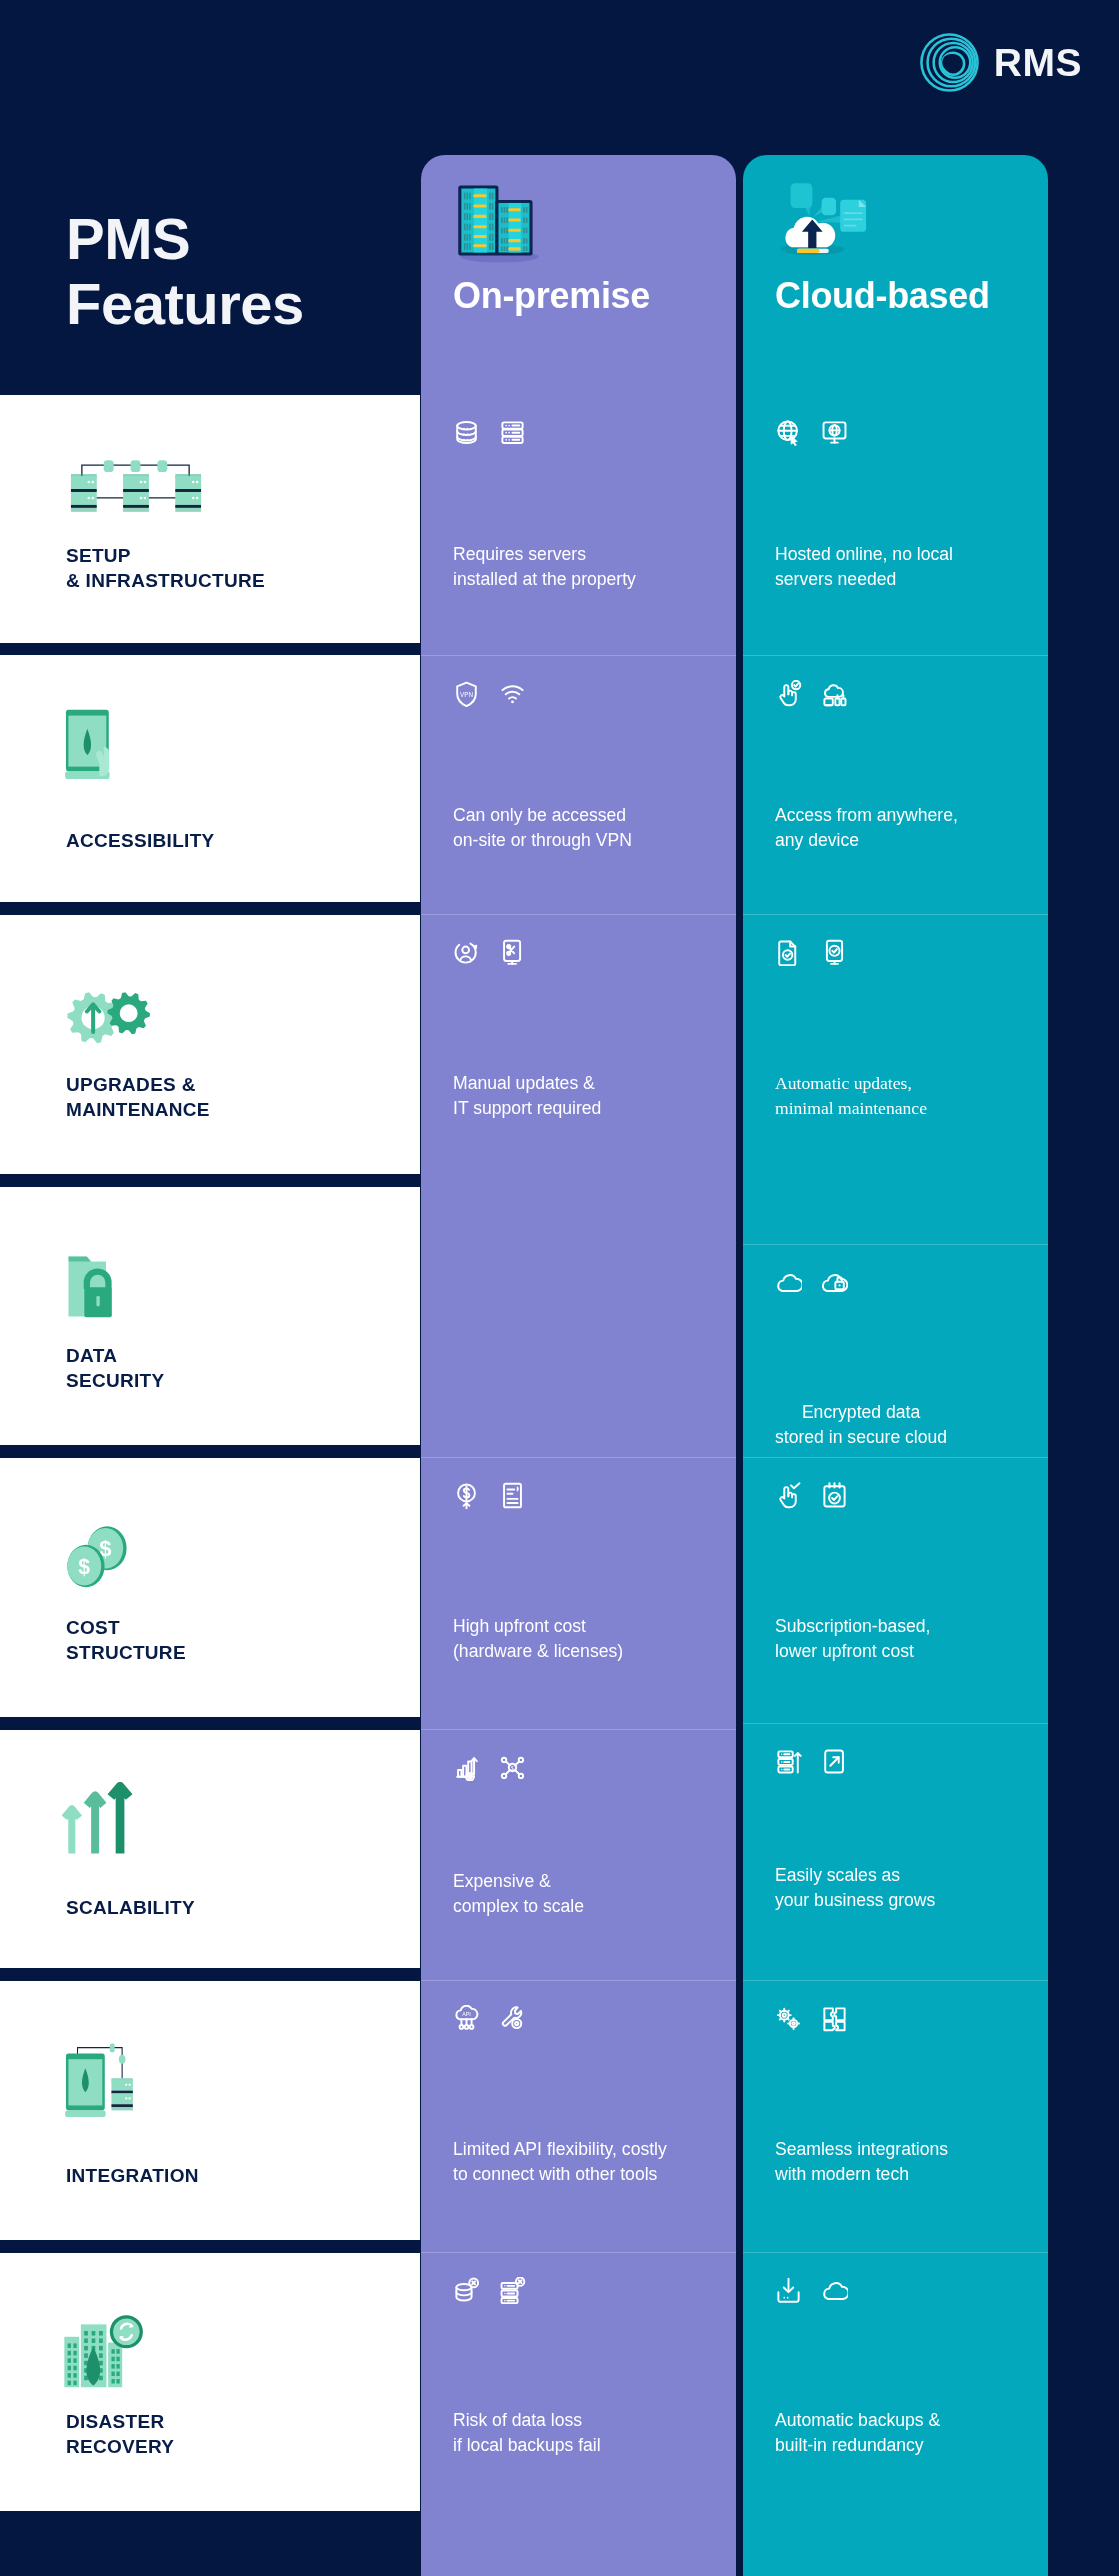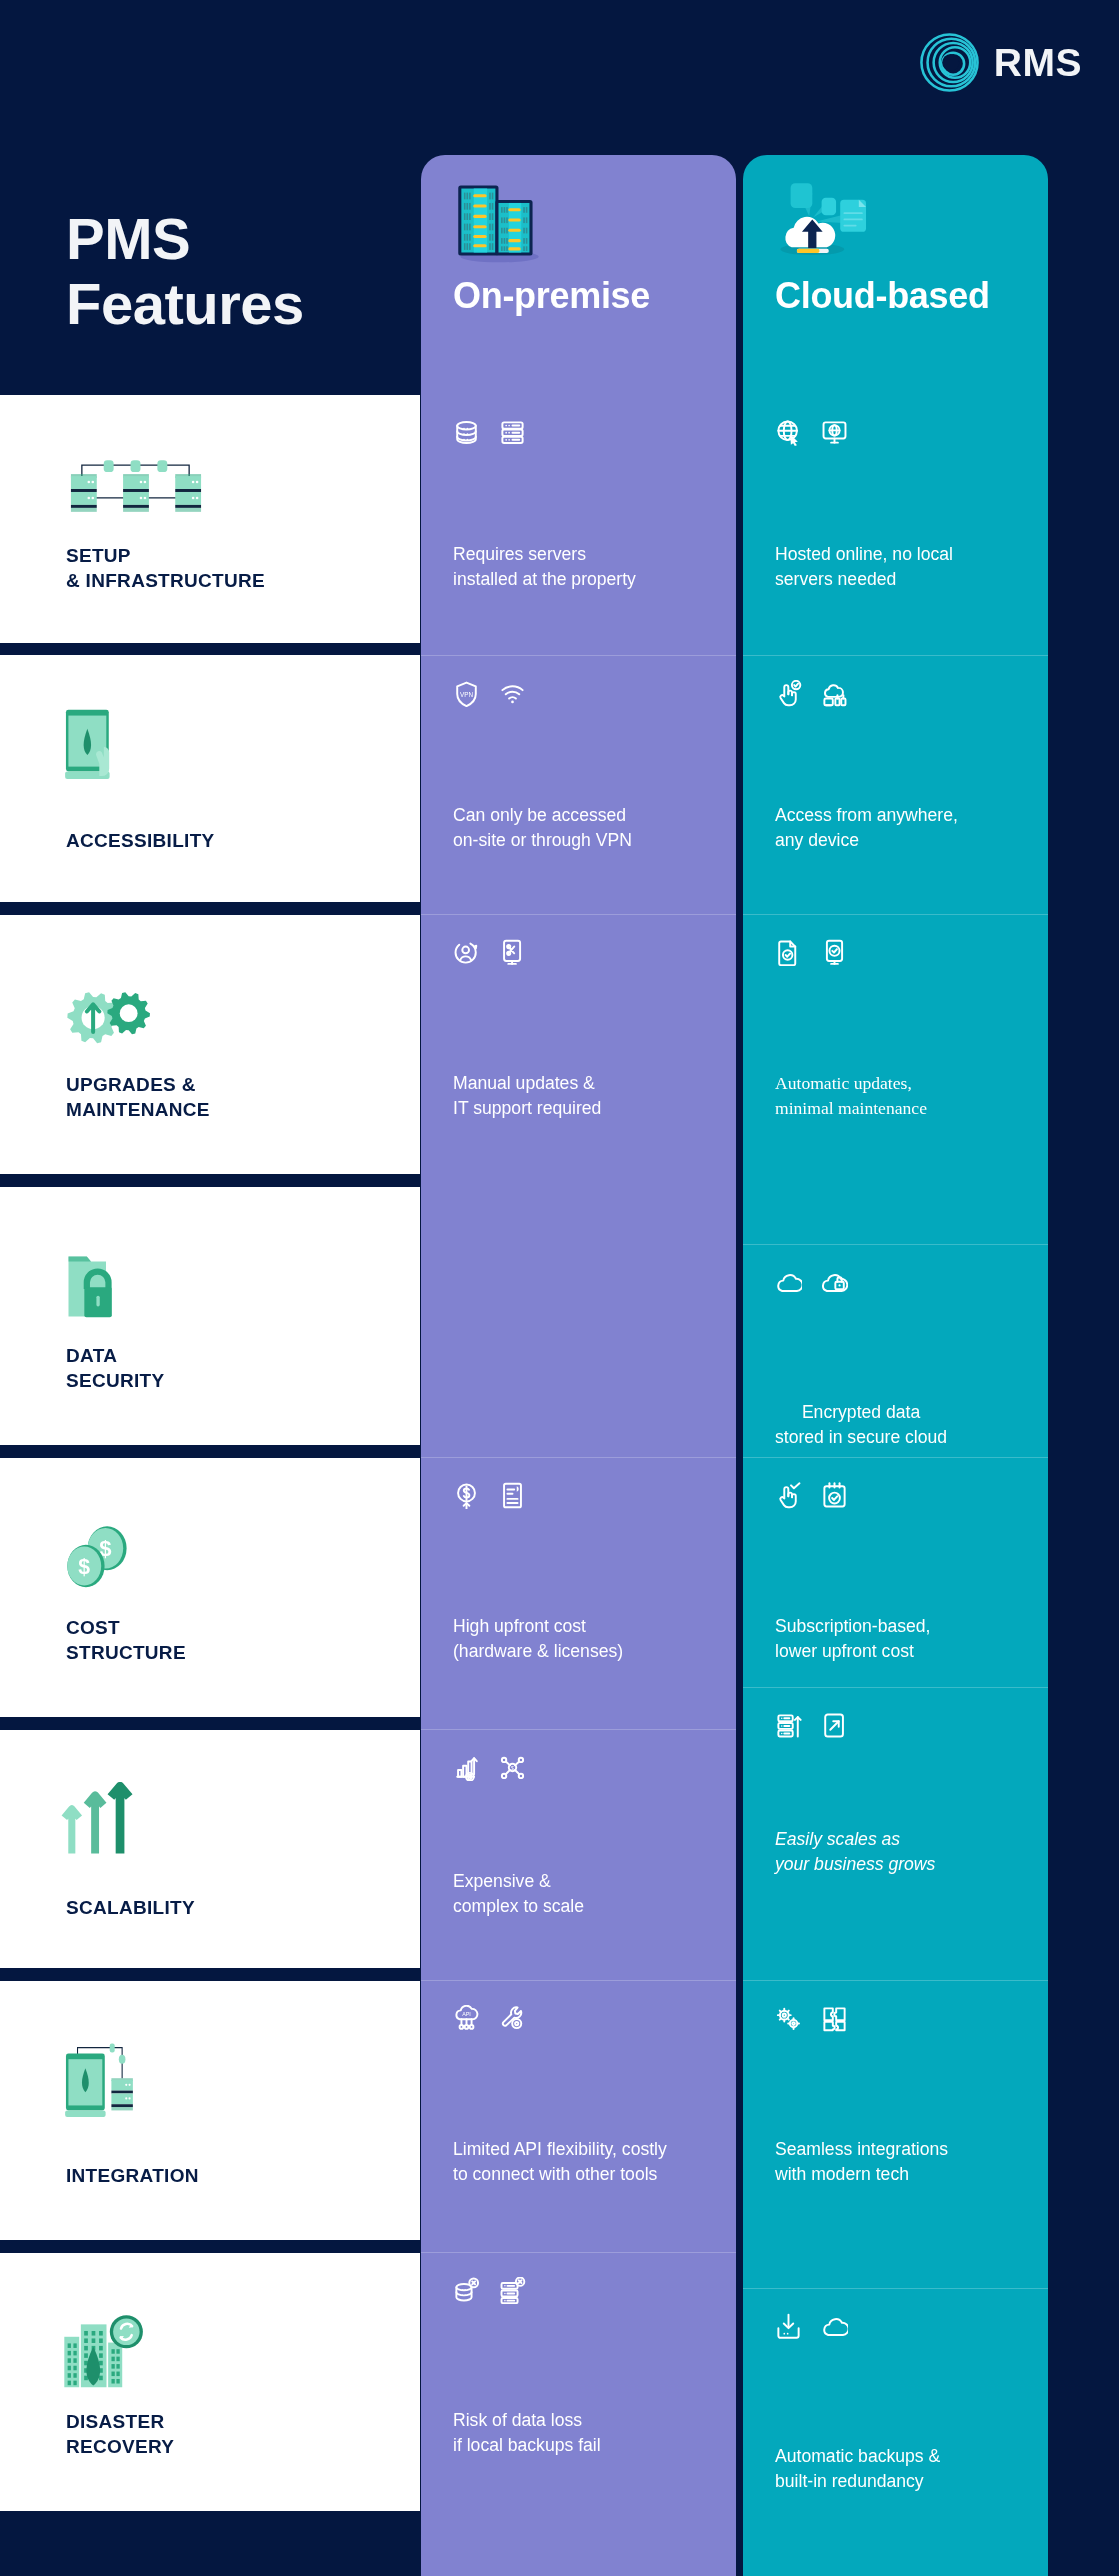--- a/index.html
+++ b/index.html
@@ -484,21 +484,21 @@
             <line x1="10" y1="1.5" x2="10" y2="6.5" stroke="#fff" fill="none" stroke-width="2.3" stroke-linecap="round" stroke-linejoin="round"></line>
             <line x1="16" y1="1.5" x2="16" y2="6.5" stroke="#fff" fill="none" stroke-width="2.3" stroke-linecap="round" stroke-linejoin="round"></line>
             <line x1="22" y1="1.5" x2="22" y2="6.5" stroke="#fff" fill="none" stroke-width="2.3" stroke-linecap="round" stroke-linejoin="round"></line>
             <circle cx="16" cy="19" r="6.4" stroke="#fff" fill="none" stroke-width="2.3" stroke-linecap="round" stroke-linejoin="round"></circle>
             <path d="M13.2 19 l2.2 2.3 l3.8 -4.4" stroke="#fff" fill="none" stroke-width="2.3" stroke-linecap="round" stroke-linejoin="round"></path>
           </svg>
         </div>
        <div class="cell-text" style="bottom:52px">Subscription-based,
 lower upfront cost</div>
       </div>
-      <div class="cell" style="top: 1532px; height: 238px; font-style: italic;">
+      <div class="cell" style="top: 1568px; height: 238px;">
         <div class="cell-divider"></div>
         <div class="cell-icons">
           <svg class="ico" width="27" height="27" viewBox="0 0 32 32">
             <rect x="4" y="4" width="17" height="7" rx="1.6" stroke="#fff" fill="none" stroke-width="2.3" stroke-linecap="round" stroke-linejoin="round"></rect>
             <rect x="4" y="13" width="17" height="7" rx="1.6" stroke="#fff" fill="none" stroke-width="2.3" stroke-linecap="round" stroke-linejoin="round"></rect>
             <rect x="4" y="22" width="17" height="7" rx="1.6" stroke="#fff" fill="none" stroke-width="2.3" stroke-linecap="round" stroke-linejoin="round"></rect>
             <circle cx="8" cy="7.5" r="0.9" fill="#fff"></circle>
             <line x1="11" y1="7.5" x2="17" y2="7.5" stroke="#fff" fill="none" stroke-width="2.3" stroke-linecap="round" stroke-linejoin="round"></line>
             <circle cx="8" cy="16.5" r="0.9" fill="#fff"></circle>
             <line x1="11" y1="16.5" x2="17" y2="16.5" stroke="#fff" fill="none" stroke-width="2.3" stroke-linecap="round" stroke-linejoin="round"></line>
@@ -544,21 +544,21 @@
           <svg class="ico" width="27" height="27" viewBox="0 0 32 32">
             <path d="M4 4 h10 v5 a2.2 2.2 0 0 0 0 4.4 V18 H4 Z" stroke="#fff" fill="none" stroke-width="2.3" stroke-linecap="round" stroke-linejoin="round"></path>
             <path d="M18 4 h10 v14 h-10 v-4.6 a2.2 2.2 0 0 1 0 -4.4 Z" stroke="#fff" fill="none" stroke-width="2.3" stroke-linecap="round" stroke-linejoin="round"></path>
             <path d="M4 20 h10 v4.6 a2.2 2.2 0 0 1 0 4.4 V30 H4 Z" stroke="#fff" fill="none" stroke-width="2.3" stroke-linecap="round" stroke-linejoin="round"></path>
             <path d="M18 20 h10 v10 h-10 v-1 a2.2 2.2 0 0 0 0 -4.4 Z" stroke="#fff" fill="none" stroke-width="2.3" stroke-linecap="round" stroke-linejoin="round"></path>
           </svg>
         </div>
        <div class="cell-text" style="bottom:52px">Seamless integrations
 with modern tech</div>
       </div>
-      <div class="cell" style="top: 2097px; height: 258px; margin-top: 36px;">
+      <div class="cell" style="top: 2097px; height: 258px;">
         <div class="cell-divider"></div>
         <div class="cell-icons">
           <svg class="ico" width="27" height="27" viewBox="0 0 32 32">
             <path d="M16 2 v15" stroke="#fff" fill="none" stroke-width="2.3" stroke-linecap="round" stroke-linejoin="round"></path>
             <path d="M10.4 12.4 L16 18 l5.6 -5.6" stroke="#fff" fill="none" stroke-width="2.3" stroke-linecap="round" stroke-linejoin="round"></path>
             <path d="M4 18 v9 a2.4 2.4 0 0 0 2.4 2.4 h19.2 A2.4 2.4 0 0 0 28 27 v-9" stroke="#fff" fill="none" stroke-width="2.3" stroke-linecap="round" stroke-linejoin="round"></path>
             <circle cx="11" cy="24.5" r="1" fill="#fff"></circle>
             <circle cx="15" cy="24.5" r="1" fill="#fff"></circle>
           </svg>
           <svg class="ico" width="27" height="27" viewBox="0 0 32 32">

